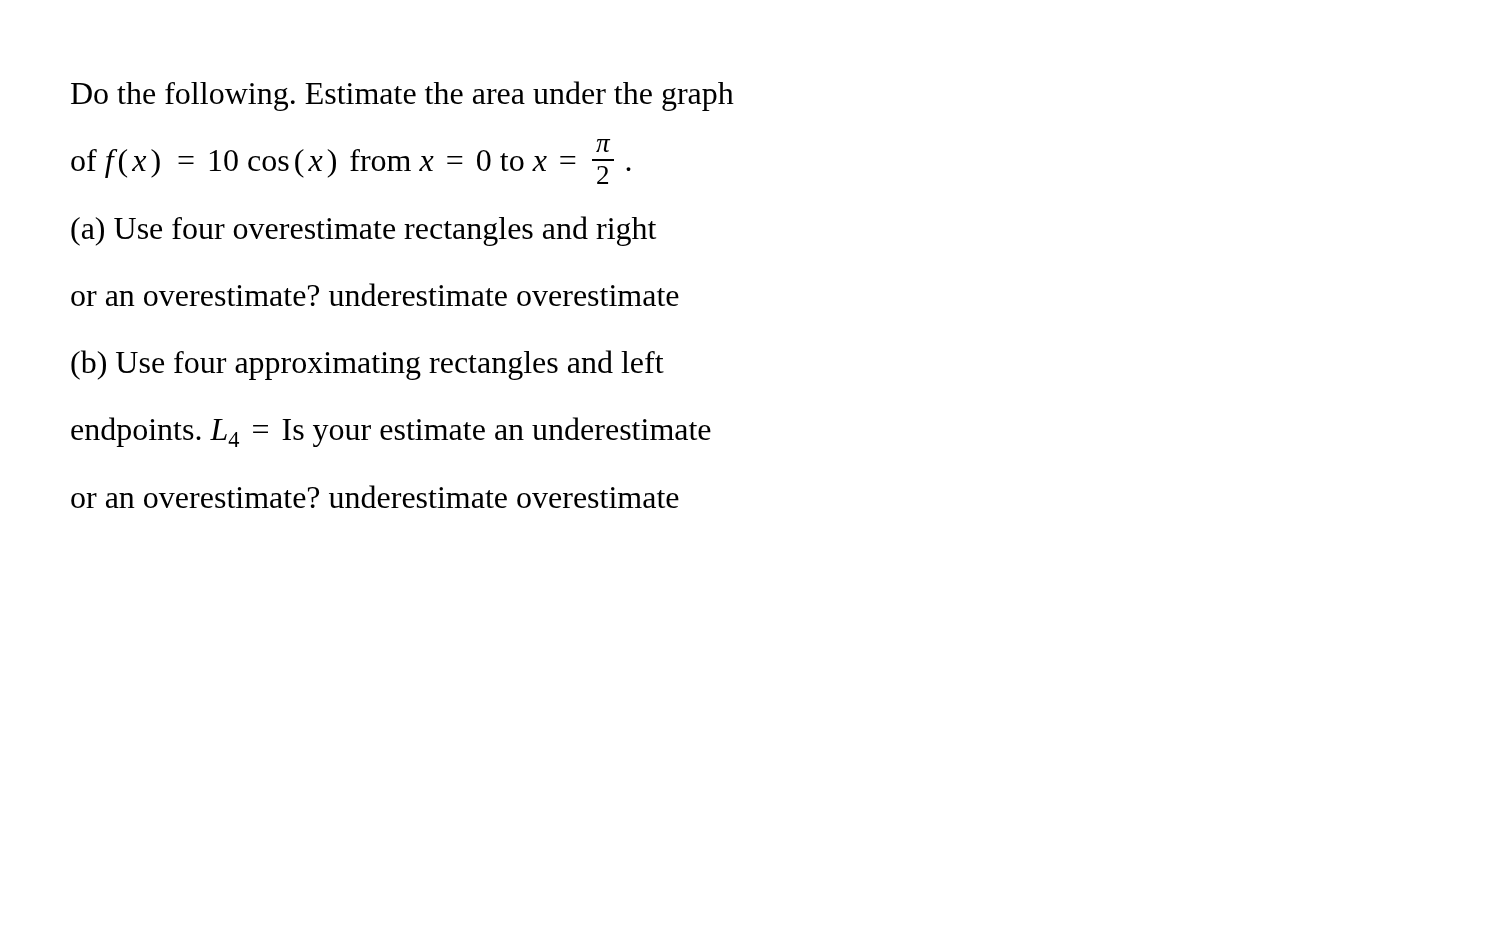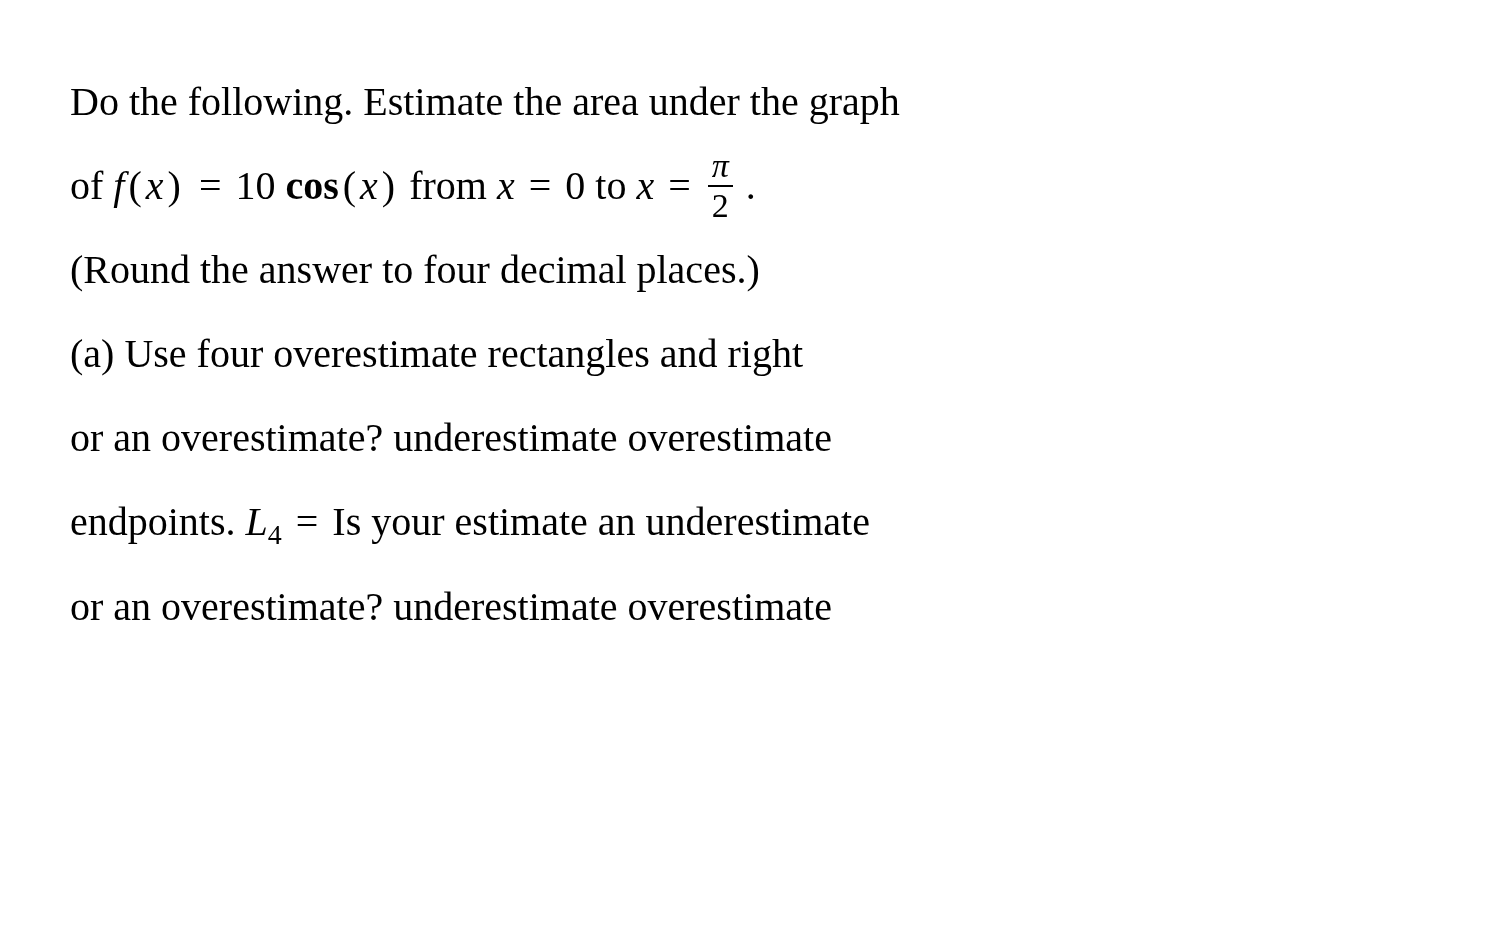--- a/index.html
+++ b/index.html
@@ -9,21 +9,21 @@
     }
     body {
       width: 1500px;
       height: 952px;
       font-family: Georgia, 'Times New Roman', serif;
       background: #ffffff;
       color: #000000;
       padding: 60px 70px;
     }
     .problem-text {
-      font-size: 40px;
+      font-size: 32px;
       line-height: 2.1;
       font-weight: 400;
     }
     .math {
       font-family: 'Times New Roman', serif;
       font-style: italic;
     }
     .math-func {
       font-style: italic;
     }
@@ -33,21 +33,20 @@
     .math-num {
       font-style: normal;
       text-align: right;
     }
     .math-op {
       font-style: normal;
       margin: 0 4px;
     }
     .cos-text {
       font-style: normal;
-      font-weight: bold;
     }
     .frac {
       display: inline-block;
       vertical-align: middle;
       text-align: center;
       font-style: normal;
       font-size: 0.85em;
       margin: 0 3px;
       position: relative;
       top: -4px;
@@ -77,27 +76,27 @@
 <body>
 
 <div class="problem-text">
   <div>
     <span>Do the following. Estimate the area under the graph</span>
   </div>
   <div>
     <span>of </span><span class="math"><span class="math-func">f</span><span class="math-op">(</span><span class="math-var">x</span><span class="math-op">)</span><span class="math-op"> = </span><span class="math-num">10</span><span class="cos-text"> cos</span><span class="math-op">(</span><span class="math-var">x</span><span class="math-op">)</span></span><span> from </span><span class="math"><span class="math-var">x</span><span class="math-op"> = </span><span class="math-num">0</span></span><span> to </span><span class="math"><span class="math-var">x</span><span class="math-op"> = </span><span class="frac"><span class="frac-num">π</span><span class="frac-den">2</span></span></span><span class="period"> .</span>
   </div>
   <div>
-    <span>(Round the answer to four decimal places.)</span>
-  </div>
-  <div>
     <span>(a) Use four overestimate rectangles and right</span>
   </div>
   <div>
     <span>or an overestimate? underestimate overestimate</span>
+  </div>
+  <div>
+    <span>(b) Use four approximating rectangles and left</span>
   </div>
   <div>
     <span>endpoints. </span><span class="math"><span class="math-var">L</span><span class="sub">4</span><span class="math-op"> = </span></span><span> Is your estimate an underestimate</span>
   </div>
   <div>
     <span>or an overestimate? underestimate overestimate</span>
   </div>
 </div>
 
 </body></html>

